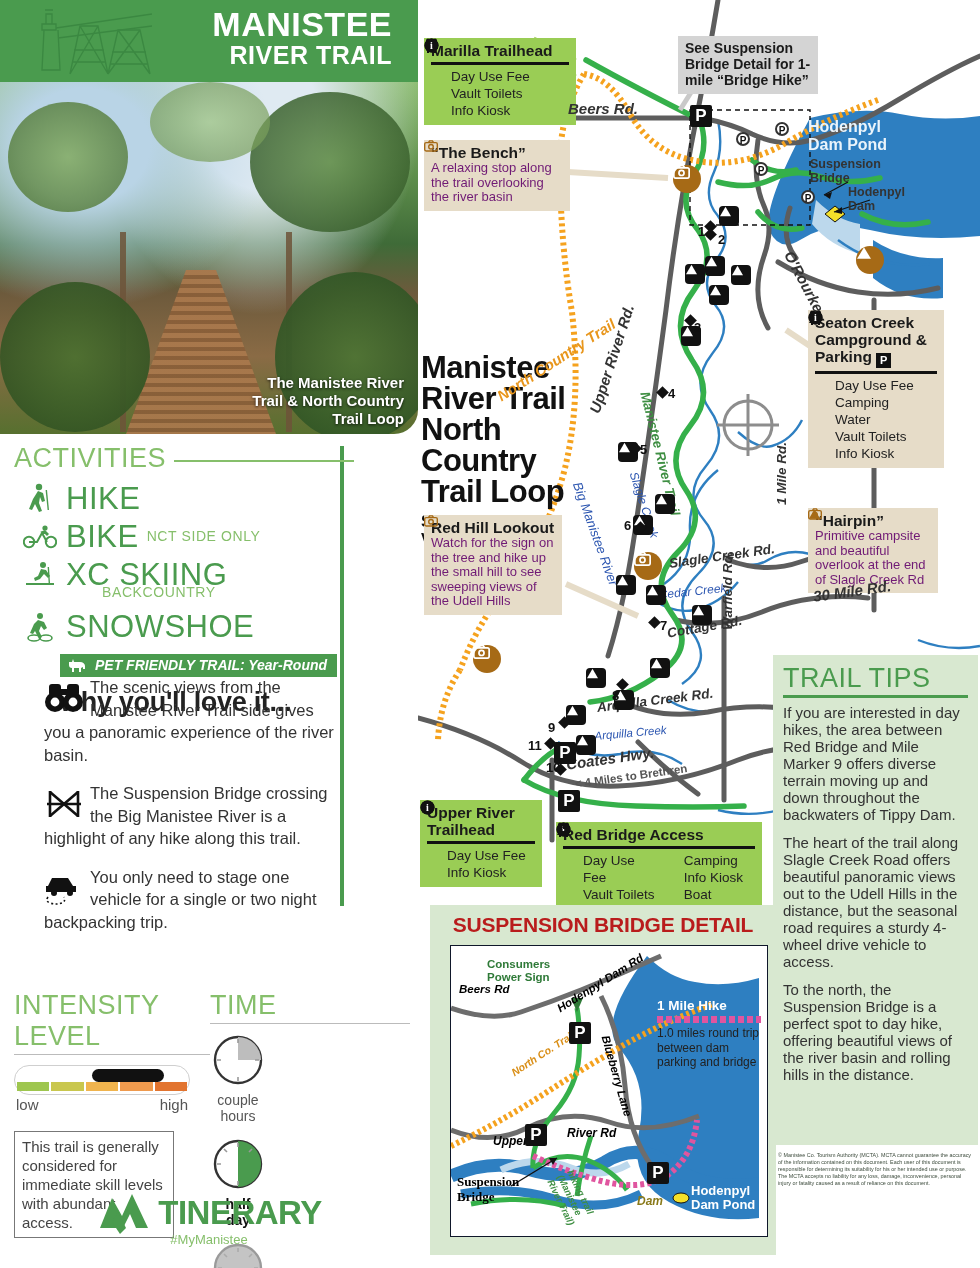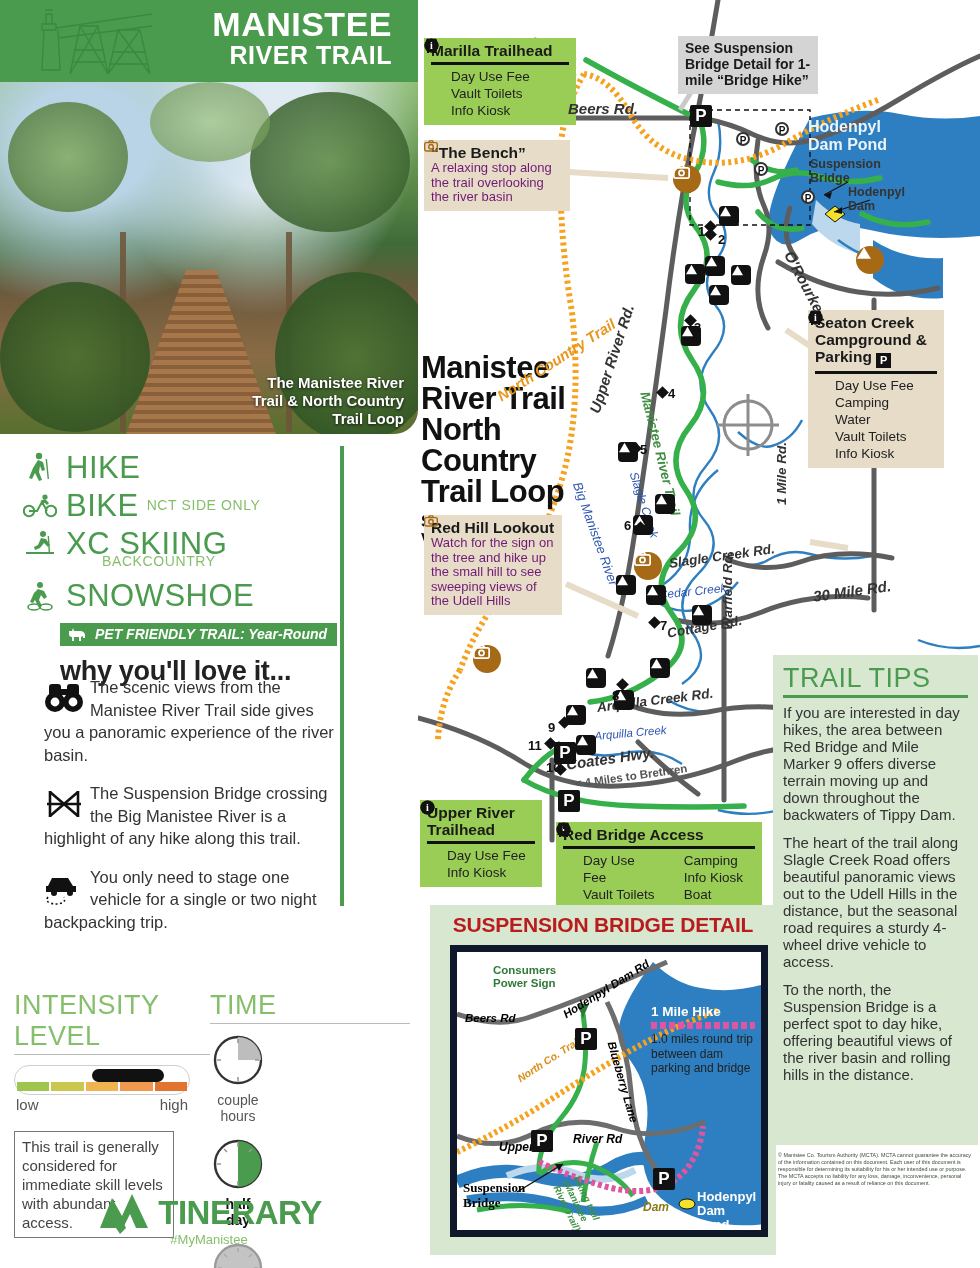--- a/index.html
+++ b/index.html
@@ -170,21 +170,21 @@
     font-size:5.4px; line-height:7px; color:#3b4a3b;
   }
 
   .detail {
     position:absolute; left:12px; top:905px; width:346px; height:350px;
     background:#d8e8d0; padding:8px;
   }
   .detail-h { font-size:21px; font-weight:bold; color:#b91c1c; letter-spacing:-.2px; text-align:center; }
   .detail-map {
     position:absolute; left:20px; top:40px; width:318px; height:292px;
-    border:7px solid #0f172a; background:#fff; overflow:hidden;
+    border:1px solid #0f172a; background:#fff; overflow:hidden;
   }
   .dlabel { position:absolute; font-weight:bold; }
   .legend-mile { position:absolute; right:6px; top:52px; width:104px; }
   .legend-mile .lt { font-size:13.5px; font-weight:bold; color:#111; }
   .legend-dash { height:7px; margin:3px 0 3px;
     background:repeating-linear-gradient(90deg,#e0559f 0 6px, transparent 6px 9px); }
   .legend-mile .lb { font-size:12px; line-height:14.5px; color:#222; }
 </style>
 </head>
 <body>
@@ -217,20 +217,24 @@
       <span style="white-space:pre-line">The Manistee River
 Trail &amp; North Country
 Trail Loop</span>
     </div>
 
   </div>
 
   <div class="vrule"></div>
 
   <div class="activities">
+    <div class="act-head-row">
+      <div class="sec-head">ACTIVITIES</div>
+      <div class="act-head-rule"></div>
+    </div>
     <div class="act-list">
       <div class="act-item">
         <span class="act-ico">
           <svg width="28" height="32" viewBox="0 0 28 32">
               <g fill="#4a9b4e">
             <circle cx="13" cy="4" r="3.2"></circle>
                 <path d="M12 8 l5 2 2 8 -3 1 -2-5 -1 6 3 8 -3 1 -4-8 -3 6 -3-1 4-10z"></path>
             <path d="M21 7 l2 20 -1.4 0 -2-20z"></path>
               </g>
             </svg>
@@ -599,20 +603,34 @@
       <span class="ai">
           <svg width="15" height="15" viewBox="0 0 15 15">
             <circle cx="7.5" cy="7.5" r="7" fill="#111"></circle>
             <text x="7.5" y="11.4" font-size="10" font-family="Liberation Serif" fill="#fff" text-anchor="middle" font-weight="bold">i</text>
           </svg>
         </span>
       <span>Info Kiosk</span>
     </div>
   </div>
 
+  <div class="mbox tan" style="left:390px;top:508px;width:130px;">
+    <div class="mbox-title">
+      <span>“Hairpin”</span>
+      <svg width="14" height="12" viewBox="0 0 16 13" style="vertical-align:-1px">
+        <rect x="0.8" y="2.6" width="14.4" height="9.6" rx="1.6" fill="none" stroke="#a66a16" stroke-width="1.6"></rect>
+        <path d="M5 2.6 l1.4-2 h3.2 l1.4 2" fill="none" stroke="#a66a16" stroke-width="1.6"></path>
+        <circle cx="8" cy="7.4" r="2.6" fill="none" stroke="#a66a16" stroke-width="1.6"></circle>
+      </svg>
+      <svg width="13" height="12" viewBox="0 0 15 13" style="vertical-align:-1px">
+          <path d="M7.5 1 L14 12 H1z" fill="#a66a16"></path>
+        </svg>
+    </div>
+    <div class="mbox-body">Primitive campsite and beautiful overlook at the end of Slagle Creek Rd</div>
+  </div>
 
   <div class="mbox tan" style="left:6px;top:515px;width:138px;">
     <div class="mbox-title">
       <span>Red Hill Lookout</span>
       <svg width="14" height="12" viewBox="0 0 16 13" style="vertical-align:-1px">
         <rect x="0.8" y="2.6" width="14.4" height="9.6" rx="1.6" fill="none" stroke="#a66a16" stroke-width="1.6"></rect>
         <path d="M5 2.6 l1.4-2 h3.2 l1.4 2" fill="none" stroke="#a66a16" stroke-width="1.6"></path>
         <circle cx="8" cy="7.4" r="2.6" fill="none" stroke="#a66a16" stroke-width="1.6"></circle>
       </svg>
     </div>
@@ -920,21 +938,21 @@
           <path d="M82 210 q30 14 58 22 q50 16 78 -4 q24 -18 28 -54"></path>
         </g>
         <path d="M126 60 l0 -8" stroke="#2f7a38" stroke-width="3"></path>
         <polygon points="120,52 132,52 126,66" fill="#2f7a38"></polygon>
         <ellipse cx="230" cy="252" rx="8" ry="5" fill="#f5e02a" stroke="#111"></ellipse>
         <path d="M60 240 L106 212" stroke="#111" stroke-width="1.4" fill="none"></path>
         <polygon points="106,212 98,212 102,219" fill="#111"></polygon>
       </svg>
       <div class="dlabel" style="position:absolute;left:36px;top:12px;color:#2f7a38;font-size:11.5px;line-height:13px;white-space:pre-line">Consumers
 Power Sign</div>
-      <div class="dlabel" style="position:absolute;left:8px;top:60px;font-size:11.5px;font-style:italic">Beers Rd</div>
+      <div class="dlabel" style="position:absolute;left:8px;top:37px;font-size:11.5px;font-style:italic">Beers Rd</div>
       <div class="dlabel" style="position:absolute;left:104px;top:58px;font-size:11.5px;font-style:italic;transform:rotate(-32deg);transform-origin:left top">Hodenpyl Dam Rd</div>
       <div class="dlabel" style="position:absolute;left:160px;top:88px;font-size:11.5px;font-style:italic;transform:rotate(74deg);transform-origin:left top">Blueberry Lane</div>
       <div class="dlabel" style="position:absolute;left:58px;top:122px;font-size:10.5px;font-style:italic;color:#d98e16;transform:rotate(-33deg);transform-origin:left top">North Co. Trail</div>
       <div class="dlabel" style="position:absolute;left:42px;top:188px;font-size:12px;font-style:italic">Upper</div>
       <div class="dlabel" style="position:absolute;left:116px;top:180px;font-size:12px;font-style:italic">River Rd</div>
       <div class="dlabel" style="position:absolute;left:6px;top:228px;font-size:13px;font-family:'Liberation Serif',serif;line-height:15px;white-space:pre-line">Suspension
 Bridge</div>
       <div class="dlabel" style="position:absolute;left:124px;top:222px;font-size:9.5px;color:#3f8f43;font-style:italic;line-height:11px;white-space:pre-line;transform:rotate(64deg);transform-origin:left top">hiking trail
 (Manistee
 River Trail)</div>

